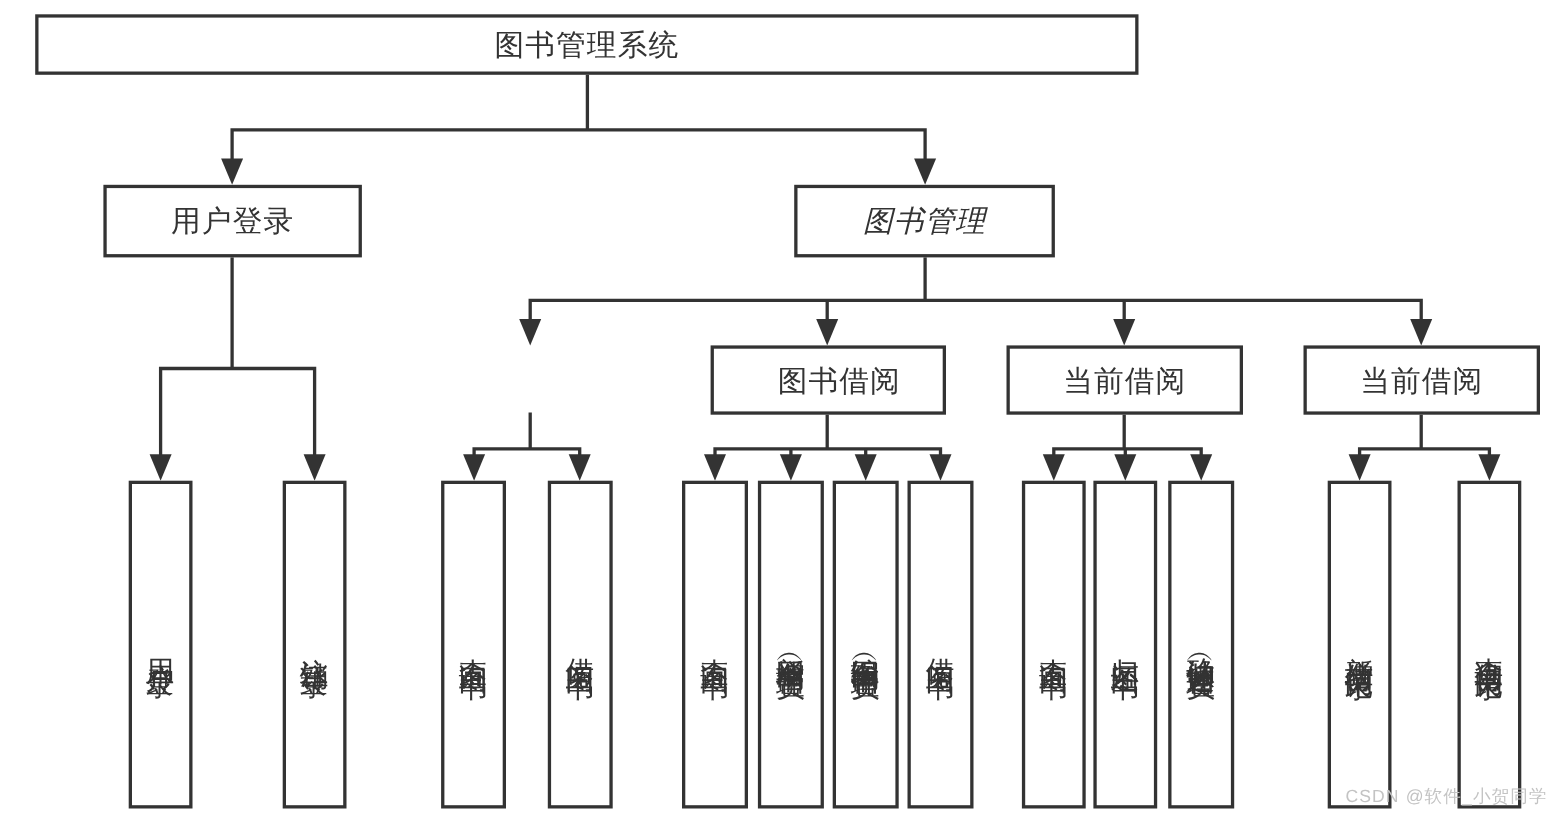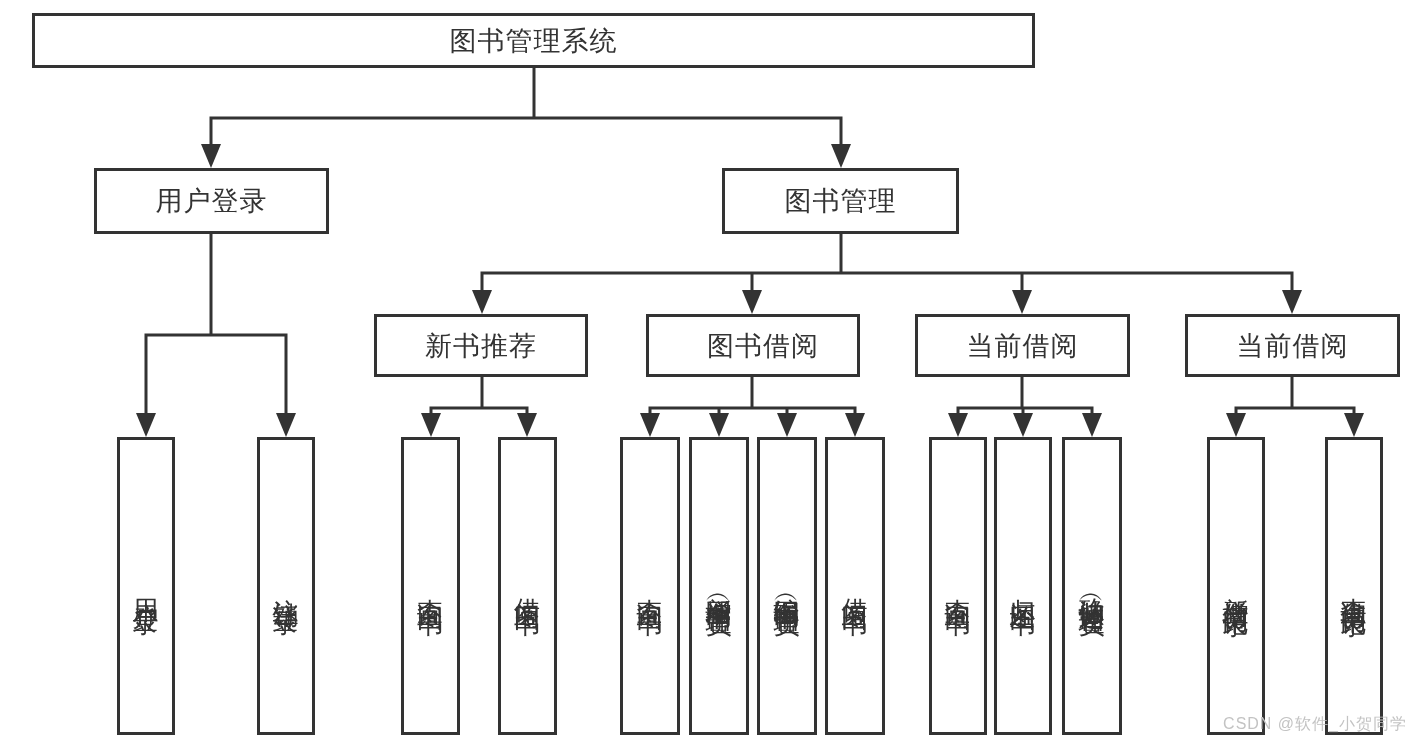--- a/index.html
+++ b/index.html
@@ -109,23 +109,22 @@
 
     <path class="cline" d="M1280,375 V408"></path>
     <path class="cline" d="M1224,424 V408 H1342 V424"></path>
     <polygon class="ahead" points="1214,413 1234,413 1224,437"></polygon>
     <polygon class="ahead" points="1332,413 1352,413 1342,437"></polygon>
   </svg>
 
   <div class="box" style="left:20px; top:13px; width:1003px; height:55px;">图书管理系统</div>
 
   <div class="box" style="left:82px; top:168px; width:235px; height:66px;">用户登录</div>
-  <div class="box" style="left:710px; top:168px; width:237px; height:66px;">图书管理</div>
+  <div class="box" style="left:710px; top:168px; width:237px; height:66px;font-style:italic;">图书管理</div>
 
-  <div class="box" style="left:362px; top:314px; width:214px; height:63px;">新书推荐</div>
   <div class="box" style="left:634px; top:314px; width:214px; height:63px;padding-left:20px;">图书借阅</div>
   <div class="box" style="left:903px; top:314px; width:215px; height:63px;font-family:Liberation Mono, monospace;">当前借阅</div>
   <div class="box" style="left:1173px; top:314px; width:215px; height:63px;">当前借阅</div>
 
   <div class="vbox" style="left:105px; width:58px;">用户登录</div>
   <div class="vbox" style="left:245px; width:58px;">注销登录</div>
 
   <div class="vbox" style="left:389px; width:59px;">查询图书</div>
   <div class="vbox" style="left:486px; width:59px;">借阅图书</div>
 

